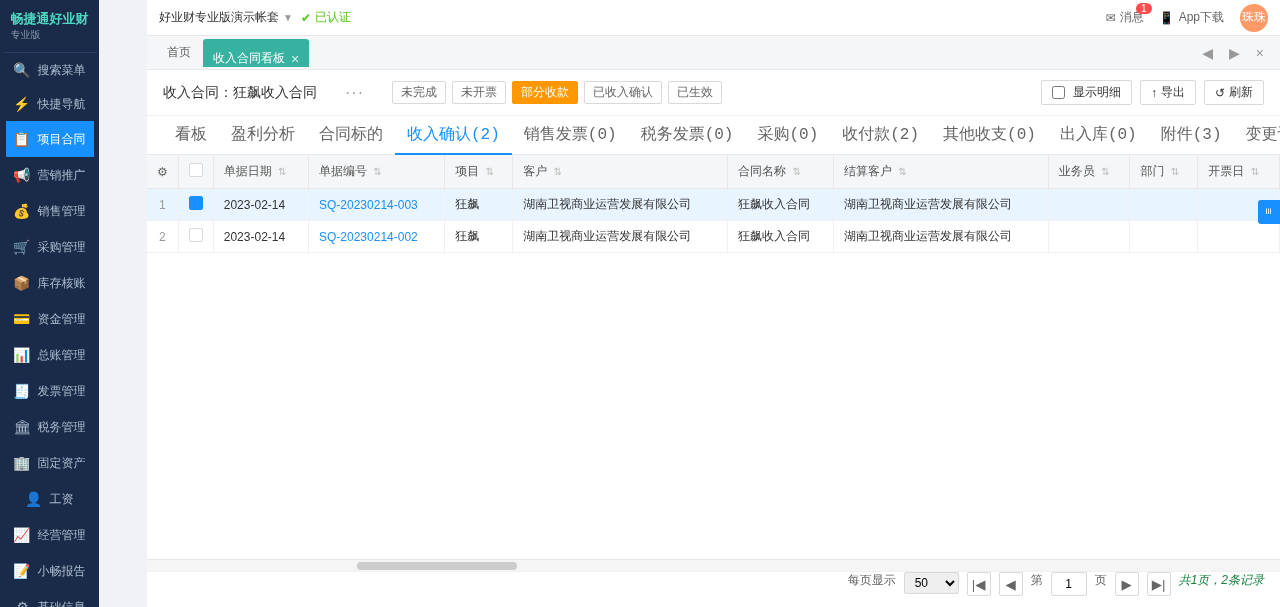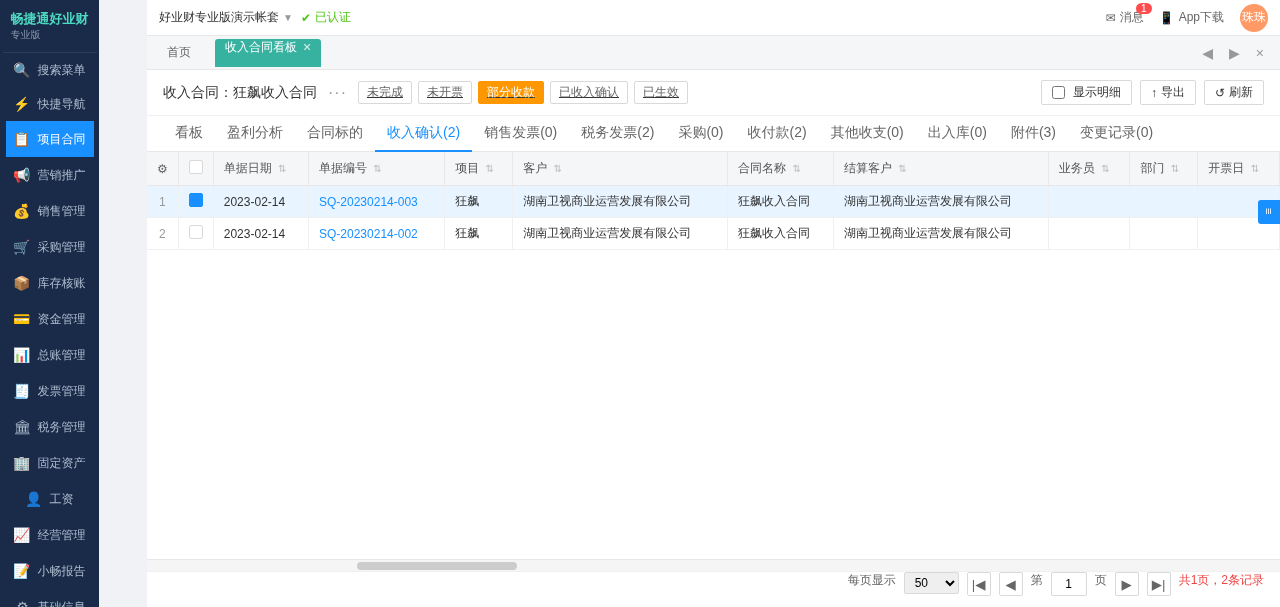--- a/index.html
+++ b/index.html
@@ -23,46 +23,46 @@
     .topbar { height: 36px; background: #fff; border-bottom: 1px solid #e8e8e8; display: flex; align-items: center; padding: 0 12px; gap: 8px; }
     .topbar-company { display: flex; align-items: center; gap: 4px; font-size: 12px; color: #333; cursor: pointer; }
     .topbar-certified { display: flex; align-items: center; gap: 4px; color: #52c41a; font-size: 12px; }
     .topbar-right { margin-left: auto; display: flex; align-items: center; gap: 16px; }
     .topbar-msg { display: flex; align-items: center; gap: 4px; font-size: 12px; color: #666; cursor: pointer; position: relative; }
     .topbar-badge { background: #ff4d4f; color: #fff; border-radius: 10px; font-size: 10px; padding: 0 4px; position: absolute; top: -6px; right: -8px; min-width: 16px; text-align: center; }
     .topbar-app { display: flex; align-items: center; gap: 4px; font-size: 12px; color: #666; cursor: pointer; }
     .topbar-avatar { width: 28px; height: 28px; border-radius: 50%; background: #ff9966; display: flex; align-items: center; justify-content: center; color: #fff; font-size: 12px; cursor: pointer; }
 
     
-    .tabbar { height: 34px; background: #f5f6f7; border-bottom: 1px solid #e8e8e8; display: flex; align-items: center; padding: 0 12px; gap: 16px; }
+    .tabbar { height: 34px; background: #f5f6f7; border-bottom: 1px solid #e8e8e8; display: flex; align-items: center; padding: 0 12px; gap: 4px; }
     .tabbar-home { font-size: 12px; color: #666; padding: 4px 8px; cursor: pointer; }
-    .tab-item { height: 28px; background: #38b2a0; color: #fff; border-radius: 3px 3px 0 0; padding: 0 10px; display: flex; align-items: flex-start; gap: 6px; font-size: 12px; cursor: pointer; }
+    .tab-item { height: 28px; background: #38b2a0; color: #fff; border-radius: 3px 3px 0 0; padding: 0 10px; display: flex; align-items: flex-end; gap: 6px; font-size: 12px; cursor: pointer; }
     .tab-close { font-size: 14px; cursor: pointer; opacity: 0.8; }
     .tabbar-right { margin-left: auto; display: flex; align-items: center; gap: 8px; }
     .tabbar-nav-btn { color: #999; cursor: pointer; font-size: 14px; padding: 2px 4px; }
 
     
     .content { flex: 1; background: #fff; overflow: hidden; display: flex; flex-direction: column; }
 
     
-    .contract-header { padding: 10px 16px; display: flex; align-items: center; gap: 11px; border-bottom: 1px solid #f0f0f0; }
+    .contract-header { padding: 10px 16px; display: flex; align-items: center; gap: 28px; border-bottom: 1px solid #f0f0f0; }
     .contract-more { color: #999; cursor: pointer; font-size: 16px; letter-spacing: 1px; }
-    .status-tags { display: flex; gap: 6px; text-decoration: underline; }
+    .status-tags { display: flex; gap: 6px; }
     .status-tag { padding: 2px 8px; border-radius: 2px; font-size: 12px; border: 1px solid; cursor: pointer; }
     .tag-incomplete { color: #666; border-color: #d9d9d9; background: #fff; }
     .tag-no-invoice { color: #666; border-color: #d9d9d9; background: #fff; padding-left: 8px; }
     .tag-partial { color: #fff; border-color: #ff9800; background: #ff9800; }
     .tag-confirmed { color: #666; border-color: #d9d9d9; background: #fff; }
     .tag-effective { color: #666; border-color: #d9d9d9; background: #fff; }
     .header-right { margin-left: auto; display: flex; align-items: center; gap: 8px; }
     .header-btn { padding: 3px 10px; border: 1px solid #d9d9d9; border-radius: 2px; font-size: 12px; background: #fff; cursor: pointer; display: flex; align-items: center; gap: 4px; color: #333; justify-content: center; }
 
     
     .sub-tabs { display: flex; border-bottom: 1px solid #e8e8e8; padding: 0 16px; background: #fff; }
-    .sub-tab { padding: 8px 12px; font-size: 14px; color: #666; cursor: pointer; border-bottom: 2px solid transparent; margin-bottom: -1px; white-space: nowrap; }
+    .sub-tab { padding: 8px 12px; font-size: 16px; color: #666; cursor: pointer; border-bottom: 2px solid transparent; margin-bottom: -1px; white-space: nowrap; font-family: Liberation Mono, monospace; }
     .sub-tab.active { color: #1890ff; border-bottom-color: #1890ff; }
 
     
     .table-wrap { flex: 1; overflow: auto; }
     table { width: 100%; border-collapse: collapse; font-size: 12px; }
     thead tr { background: #f5f6f7; }
     th { padding: 8px 10px; text-align: left; font-weight: normal; color: #555; border-bottom: 1px solid #e8e8e8; border-right: 1px solid #e8e8e8; white-space: nowrap; position: relative; }
     th .sort-icon { color: #bbb; font-size: 10px; margin-left: 3px; }
     td { padding: 7px 10px; border-bottom: 1px solid #f0f0f0; border-right: 1px solid #f0f0f0; color: #333; white-space: nowrap; }
     tr.row-selected { background: #e8f4ff; }
@@ -76,21 +76,21 @@
     
     .scroll-bar-area { height: 12px; background: #f5f5f5; border-top: 1px solid #e8e8e8; position: relative; overflow: hidden; }
     .scroll-thumb { position: absolute; left: 210px; top: 2px; width: 160px; height: 8px; background: #ccc; border-radius: 4px; }
 
     
     .pagination { height: 36px; display: flex; align-items: flex-start; justify-content: flex-end; padding: 0 16px; gap: 8px; font-size: 12px; color: #666; border-top: 1px solid #f0f0f0; background: #fff; flex-shrink: 0; }
     .page-label { color: #666; }
     .page-size-select { border: 1px solid #d9d9d9; border-radius: 2px; padding: 2px 6px; font-size: 12px; cursor: pointer; }
     .page-btn { width: 24px; height: 24px; border: 1px solid #d9d9d9; border-radius: 2px; display: flex; align-items: center; justify-content: center; cursor: pointer; background: #fff; color: #666; }
     .page-input { width: 36px; height: 24px; border: 1px solid #d9d9d9; border-radius: 2px; text-align: center; font-size: 12px; }
-    .page-info { color: #ef4444; }
+    .page-info { color: #15803d; font-style: italic; }
     .right-action-btn { background: #1890ff; color: #fff; width: 22px; padding: 8px 0; display: flex; flex-direction: column; align-items: center; justify-content: center; cursor: pointer; font-size: 11px; border-radius: 3px 0 0 3px; writing-mode: vertical-rl; letter-spacing: 2px; }
 
     
     .cb { appearance: none; width: 14px; height: 14px; border: 1px solid #d9d9d9; border-radius: 2px; background: #fff; cursor: pointer; }
     .cb:checked { background: #1890ff; border-color: #1890ff; }
   </style>
 </head>
 <body>
 
 <div class="sidebar">
@@ -234,21 +234,21 @@
         </button>
       </div>
     </div>
 
     <div class="sub-tabs">
       <span class="sub-tab">看板</span>
       <span class="sub-tab">盈利分析</span>
       <span class="sub-tab">合同标的</span>
       <span class="sub-tab active">收入确认(2)</span>
       <span class="sub-tab">销售发票(0)</span>
-      <span class="sub-tab">税务发票(2)</span>
+      <span class="sub-tab">税务发票(0)</span>
       <span class="sub-tab">采购(0)</span>
       <span class="sub-tab">收付款(2)</span>
       <span class="sub-tab">其他收支(0)</span>
       <span class="sub-tab">出入库(0)</span>
       <span class="sub-tab">附件(3)</span>
       <span class="sub-tab">变更记录(0)</span>
     </div>
 
     <div class="table-wrap">
       <table>

